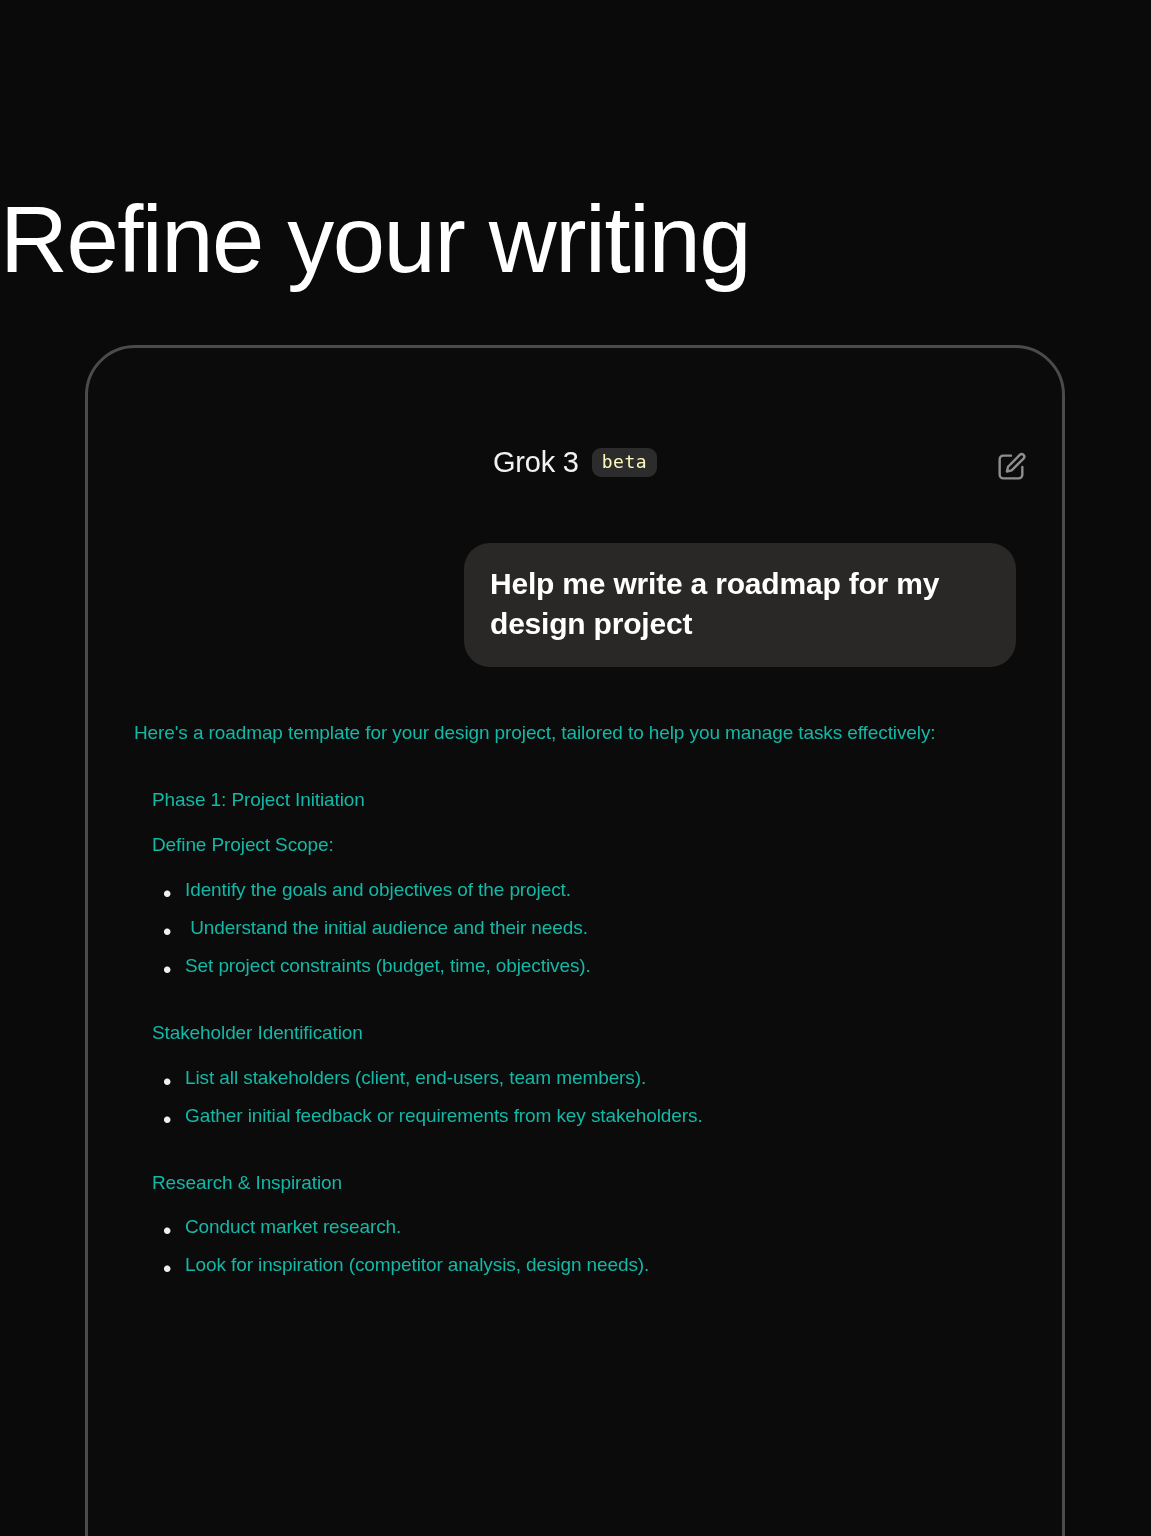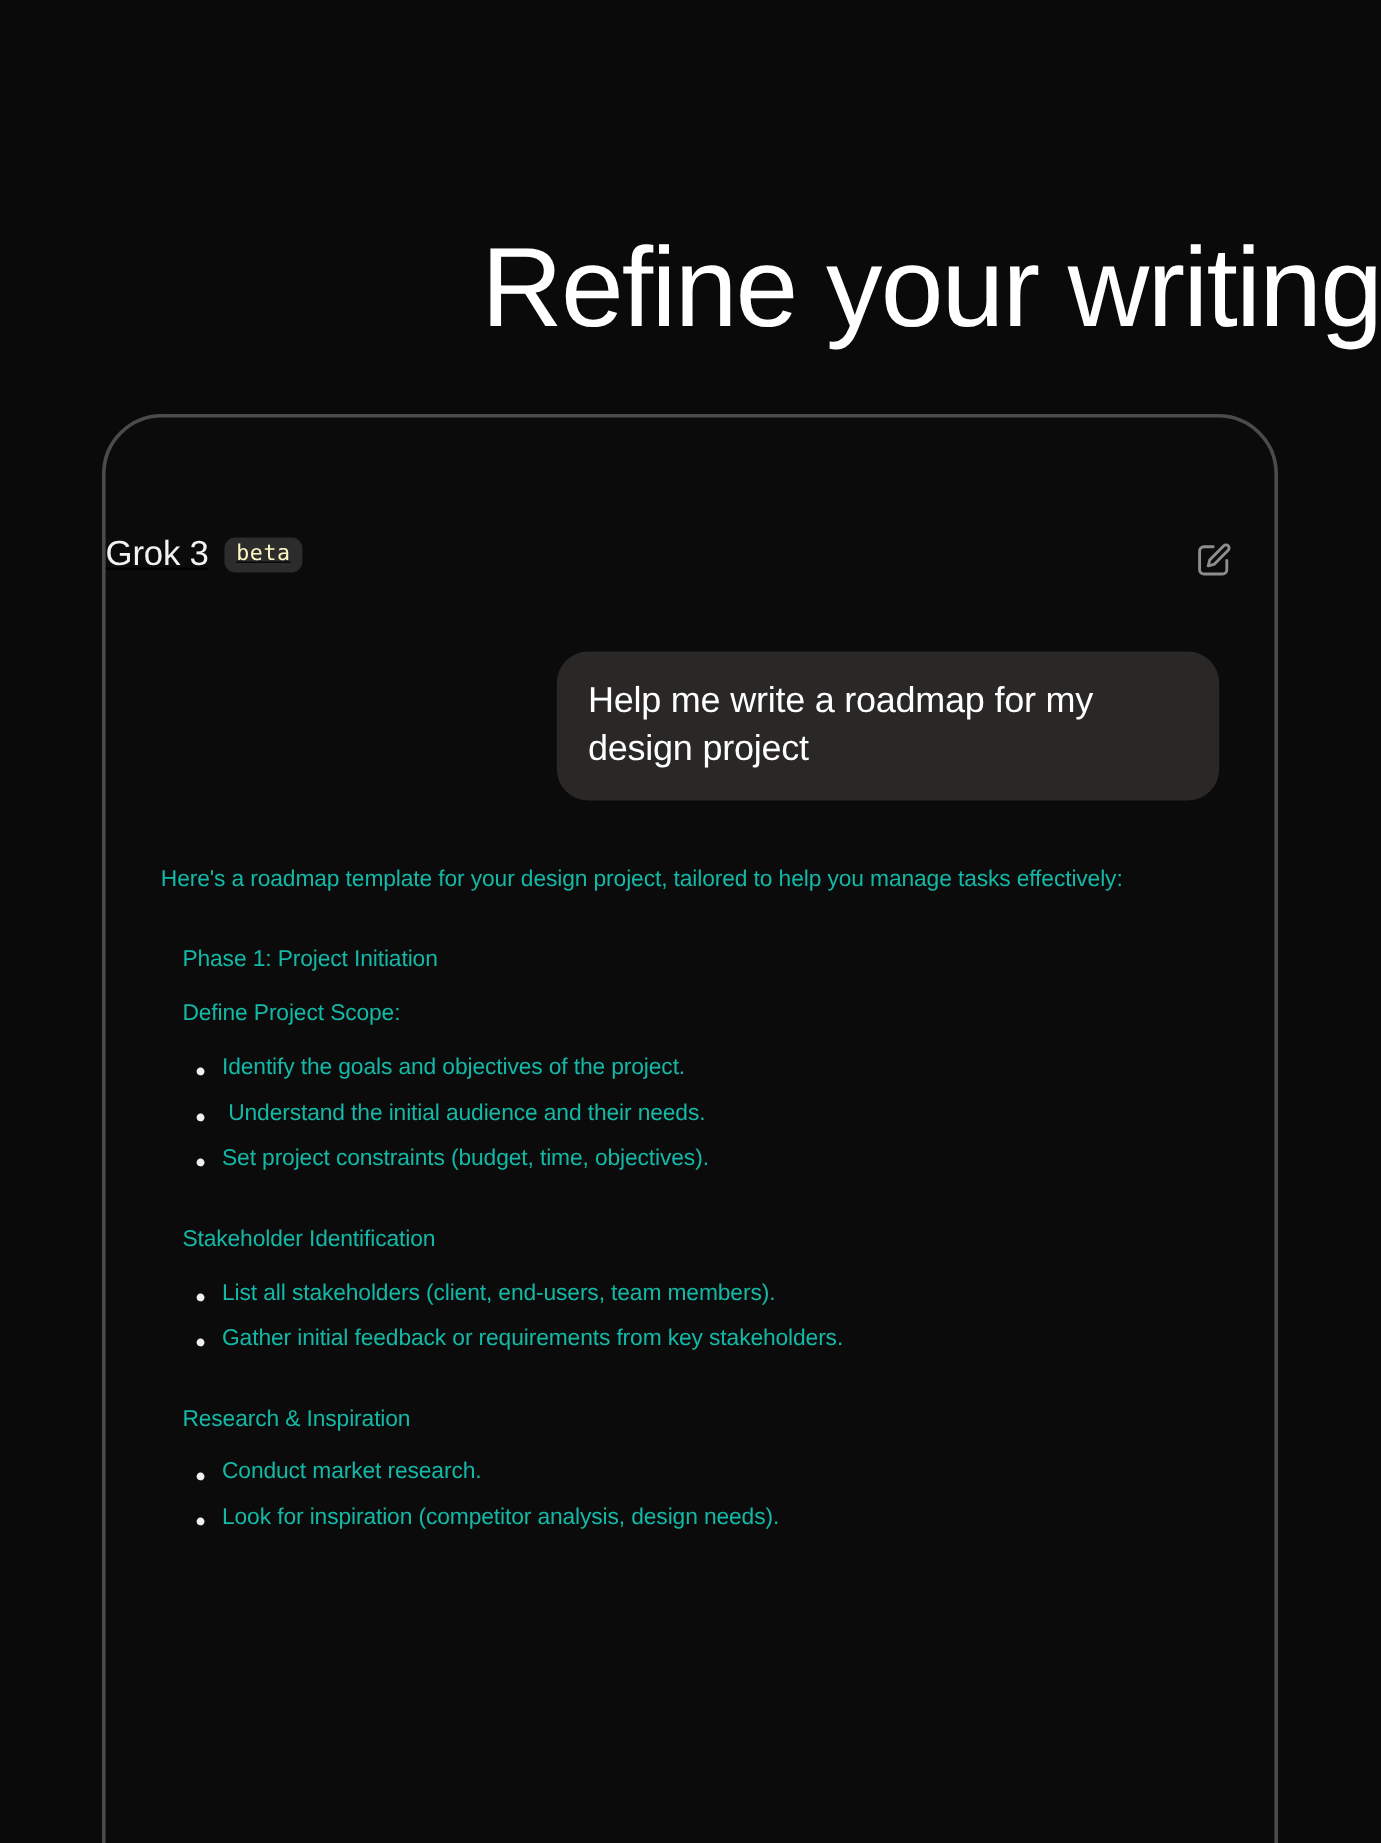--- a/index.html
+++ b/index.html
@@ -15,21 +15,21 @@
     font-family: "Liberation Sans", sans-serif;
     -webkit-font-smoothing: antialiased;
   }
 
   
   .headline {
     position: absolute;
     top: 126px;
     left: 0;
     width: 1151px;
-    text-align: right;
+    text-align: left;
     color: #ffffff;
     font-size: 94px;
     font-weight: 400;
     letter-spacing: -1.5px;
     line-height: 1.08;
     white-space: nowrap;
   }
 
   
   .phone-frame {
@@ -53,22 +53,22 @@
     width: 100%;
     height: 170px;
   }
   .model-row {
     position: absolute;
     top: 98px;
     left: 0;
     width: 100%;
     display: flex;
     align-items: center;
+    justify-content: center;
     gap: 13px;
-    text-decoration: underline;
   }
   .model-name {
     color: #f2f2f2;
     font-size: 29px;
     font-weight: 400;
     letter-spacing: -0.2px;
   }
   .beta-badge {
     background: #2c2c2c;
     color: #fef9c3;
@@ -100,20 +100,21 @@
     width: 100%;
     bottom: 0;
     padding: 0 46px;
     box-sizing: border-box;
   }
 
   .user-row {
     display: flex;
     justify-content: flex-end;
     padding-top: 25px;
+    font-weight: bold;
   }
   .user-bubble {
     background: #2a2827;
     color: #ffffff;
     border-radius: 26px;
     padding: 21px 26px 23px;
     max-width: 500px;
     font-size: 30px;
     line-height: 1.33;
     letter-spacing: -0.2px;

